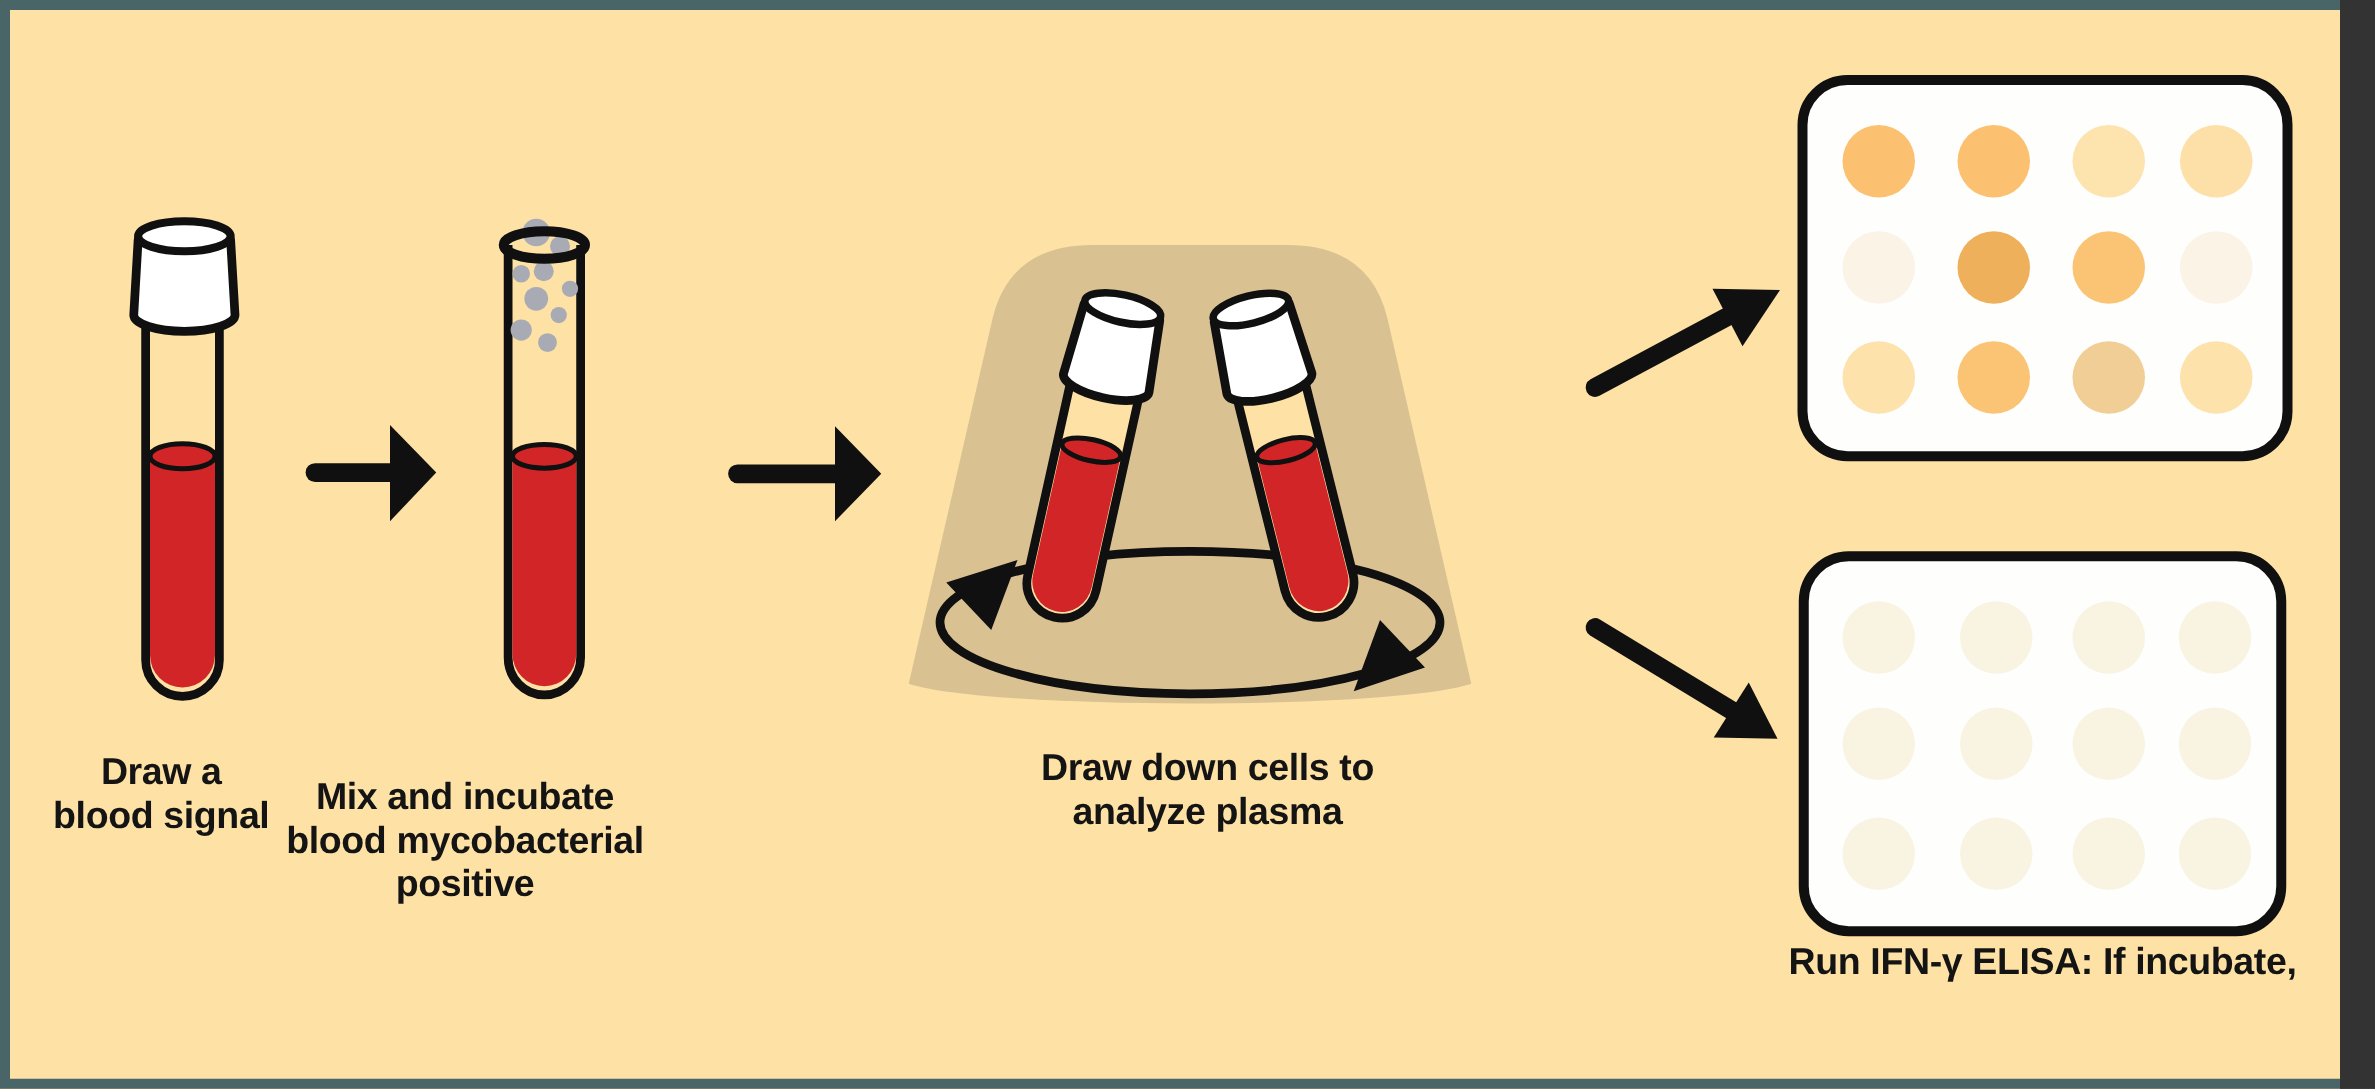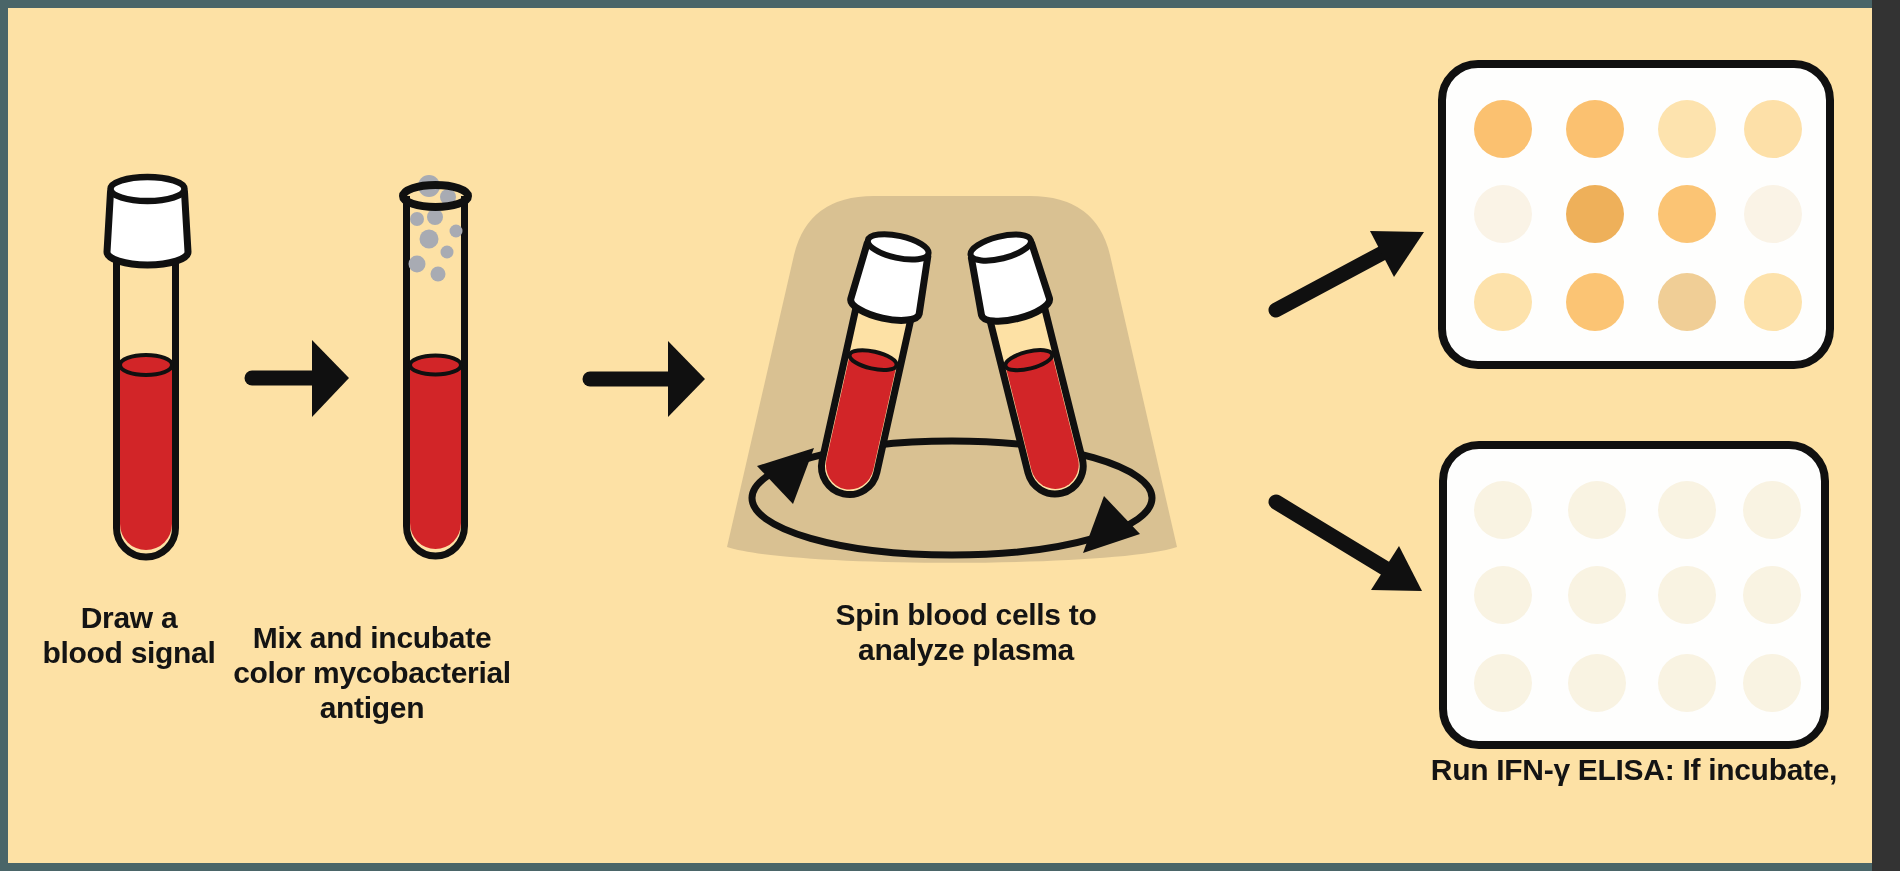--- a/index.html
+++ b/index.html
@@ -151,23 +151,23 @@
 
   <rect x="4" y="4" width="1892" height="863" fill="none" stroke-width="8" stroke="#4A6568"></rect>
 </svg>
 
   <div class="label" style="left:129px; top:600px;">
     <span>Draw a</span>
     <span>blood signal</span>
   </div>
   <div class="label" style="left:372px; top:600px;margin-top:20px;">
     <span>Mix and incubate</span>
-    <span>color mycobacterial</span>
-    <span>antigen</span>
+    <span>blood mycobacterial</span>
+    <span>positive</span>
   </div>
   <div class="label" style="left:966px; top:597px;">
-    <span>Spin blood cells to</span>
+    <span>Draw down cells to</span>
     <span>analyze plasma</span>
   </div>
   <div class="label" style="left:1634px; top:752px;">
     <span>Run IFN-γ ELISA: If incubate,</span>
   </div>
 </div>
 
 </body></html>

